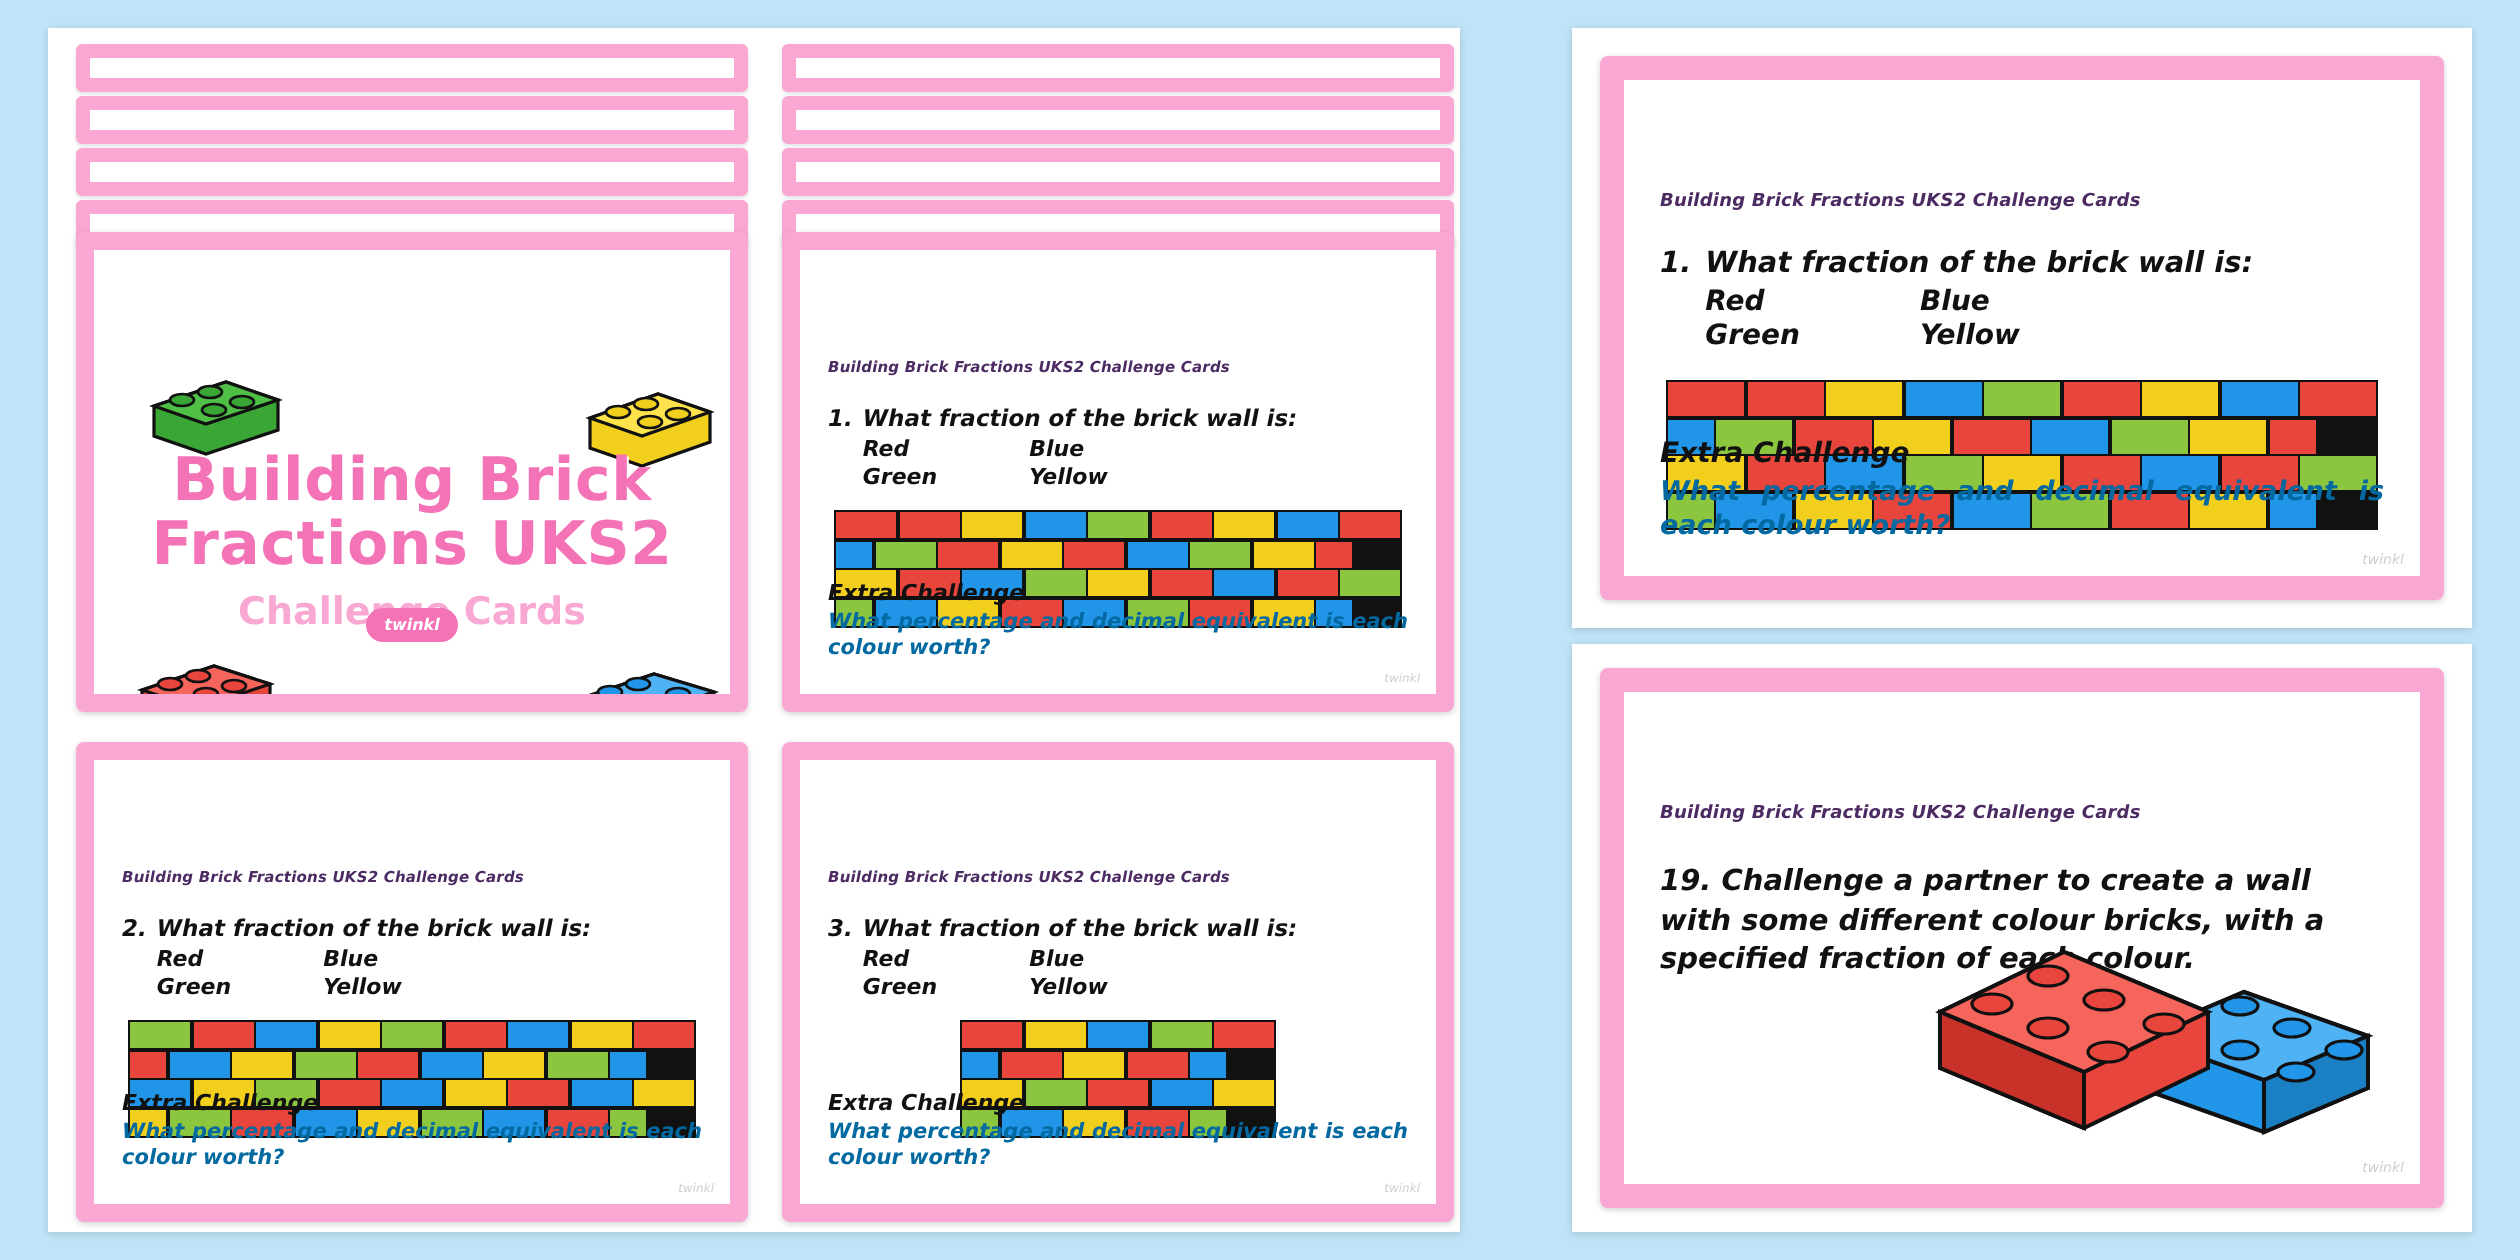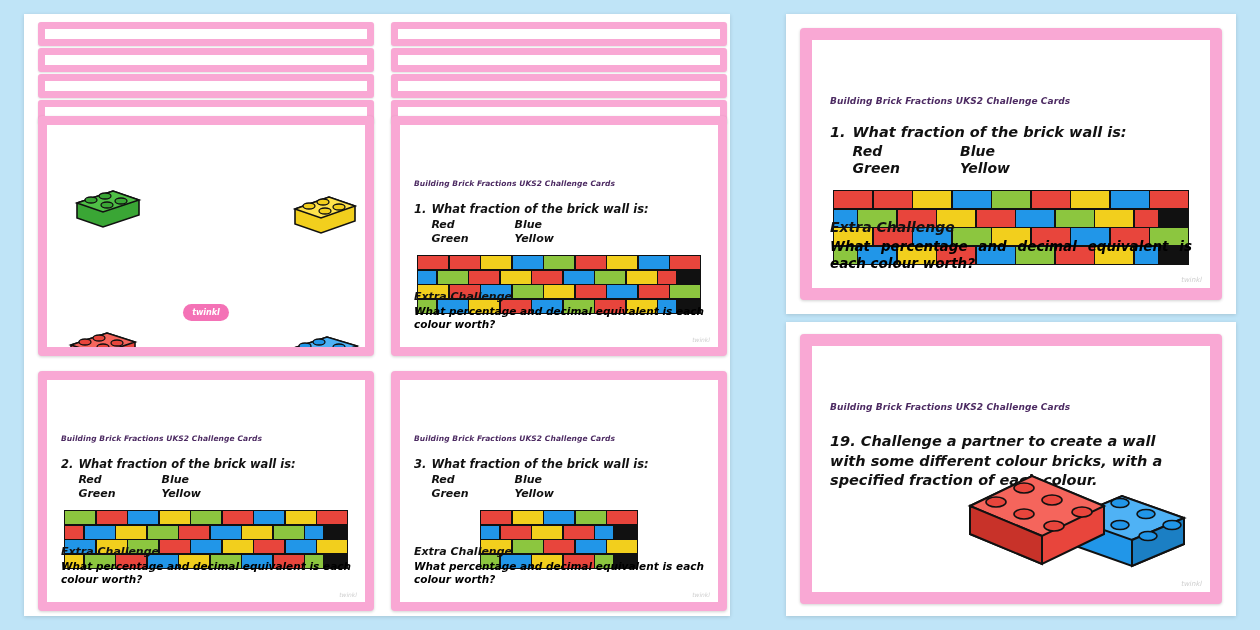--- a/index.html
+++ b/index.html
@@ -56,21 +56,21 @@
     color: #111;
   }
   .extra-title {
     font-style: italic;
     font-weight: bold;
     color: #111;
   }
   .extra-body {
     font-style: italic;
     font-weight: bold;
-    color: #000000;
+    color: #0369a1;
     line-height: 1.25;
     text-align: justify;
   }
   .twinkl-mark {
     position: absolute;
     right: 8px; bottom: 4px;
     font-size: 6px;
     color: #cfcfcf;
     font-style: italic;
   }
@@ -186,20 +186,25 @@
 
       <svg class="lego" style="left:238px;top:162px;" width="78" height="46" viewBox="0 0 78 46">
         <polygon points="6,18 42,6 72,15 72,30 36,42 6,33" fill="#2196e8" stroke="#111" stroke-width="1.6"></polygon>
         <polygon points="6,18 42,6 72,15 36,27" fill="#4fb2f5" stroke="#111" stroke-width="1.6"></polygon>
         <ellipse cx="20" cy="15" rx="6" ry="3" fill="#2196e8" stroke="#111" stroke-width="1.3"></ellipse>
         <ellipse cx="34" cy="11" rx="6" ry="3" fill="#2196e8" stroke="#111" stroke-width="1.3"></ellipse>
         <ellipse cx="40" cy="20" rx="6" ry="3" fill="#2196e8" stroke="#111" stroke-width="1.3"></ellipse>
         <ellipse cx="54" cy="16" rx="6" ry="3" fill="#2196e8" stroke="#111" stroke-width="1.3"></ellipse>
       </svg>
 
+      <div style="position:absolute;left:0;right:0;top:56px;">
+        <div class="title-main">Building Brick</div>
+        <div class="title-main">Fractions UKS2</div>
+        <div class="title-sub">Challenge Cards</div>
+      </div>
 
       <div style="position:absolute;left:0;right:0;bottom:26px;display:flex;justify-content:center;">
         <div class="twinkl-logo">twinkl</div>
       </div>
     </div>
   </div>
 
   <div class="card" style="left:391px;top:116px;width:336px;height:240px;">
     <div class="card-inner">
       <div class="card-head" style="font-size:7.5px;">Building Brick Fractions UKS2 Challenge Cards</div>

